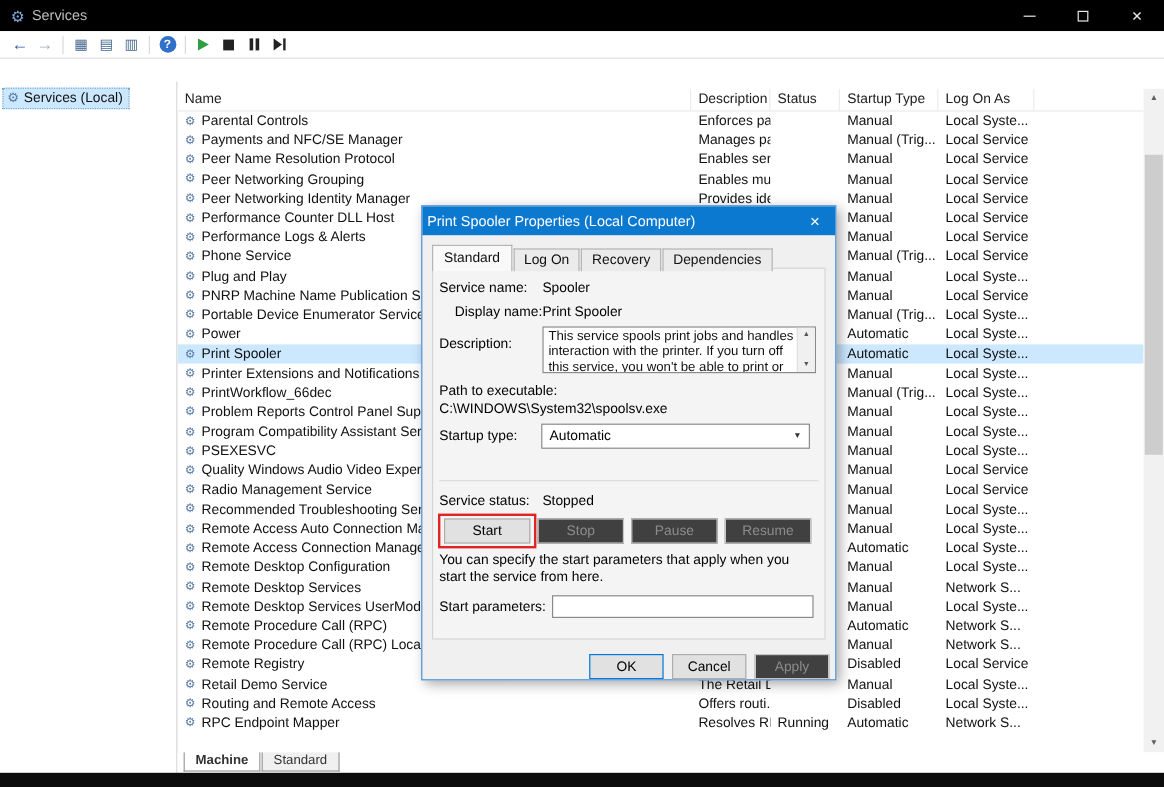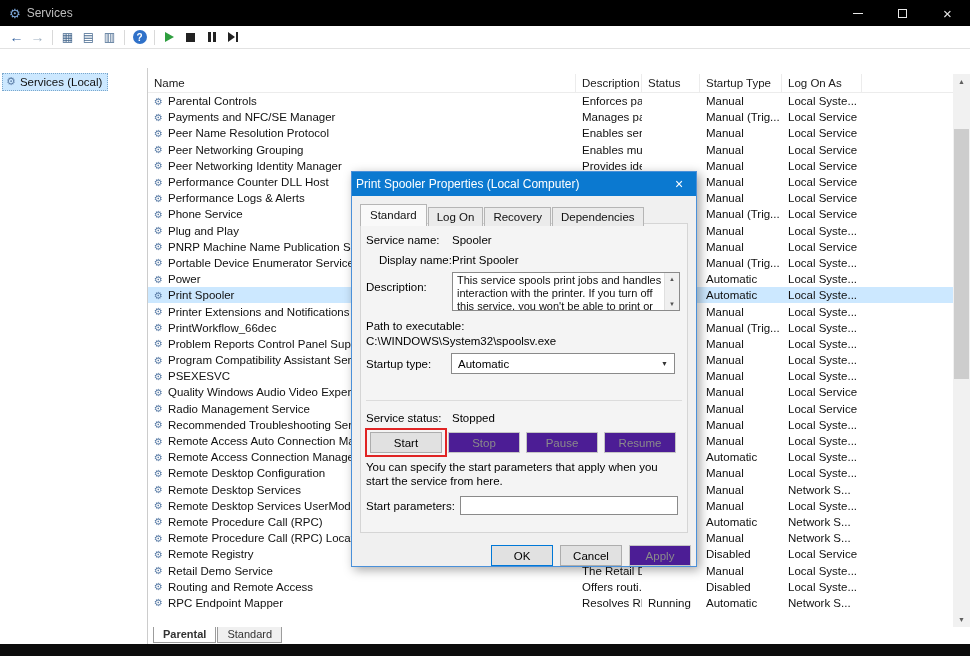--- a/index.html
+++ b/index.html
@@ -84,21 +84,21 @@
   .desc-scroll { position:absolute; top:0; bottom:0; right:0; width:15px; background:#f0f0f0; border-left:1px solid #e0e0e0; }
   .desc-scroll .a { height:12px; display:flex; align-items:center; justify-content:center; font-size:6px; color:#555; }
   .desc-scroll .a.dn { position:absolute; bottom:0; left:0; right:0; }
 
   .select { position:absolute; left:99px; top:181px; width:224px; height:21px; background:#fff; border:1px solid #8a8a8a; display:flex; align-items:center; padding-left:6px; }
   .select .chev { margin-left:auto; margin-right:6px; font-size:7px; color:#333; }
 
   .dlg-sep { position:absolute; left:14px; right:14px; top:228px; height:1px; background:#dcdcdc; }
 
   .dbtn { position:absolute; height:21px; width:72px; background:#e1e1e1; border:1px solid #adadad; display:flex; align-items:center; justify-content:center; font-size:11.5px; color:#000; }
-  .dbtn.disabled { background:#4c1d95; border-color:#c5c5c5; color:#8b8b8b; }
+  .dbtn.disabled { background:#404040; border-color:#c5c5c5; color:#8b8b8b; }
   .dbtn.default { border:1px solid #0078d7; }
 
   .red-annotation { position:absolute; left:13px; top:256px; width:82px; height:29px; border:2px solid #e02424; pointer-events:none; }
 
   .hint { position:absolute; left:14px; top:288px; width:314px; font-size:11.5px; line-height:14px; color:#000; }
 
   .params-input { position:absolute; left:108px; top:324px; width:218px; height:19px; background:#fff; border:1px solid #8a8a8a; font-size:11.5px; padding:0 4px; font-family:"Liberation Sans","DejaVu Sans",sans-serif; }
 </style>
 </head>
 <body>
@@ -505,21 +505,21 @@
           </div>
         </div>
 
       <div class="vscroll">
         <div class="vs-arrow">▲</div>
         <div class="vs-thumb"></div>
         <div class="vs-arrow down">▼</div>
       </div>
 
       <div class="bottom-tabs">
-        <span class="ftab active">Parental</span>
+        <span class="ftab active">Machine</span>
         <span class="ftab">Standard</span>
       </div>
 
     </div>
   </div>
 
   <div class="statusbar"></div>
 
   <div class="dialog">
 

